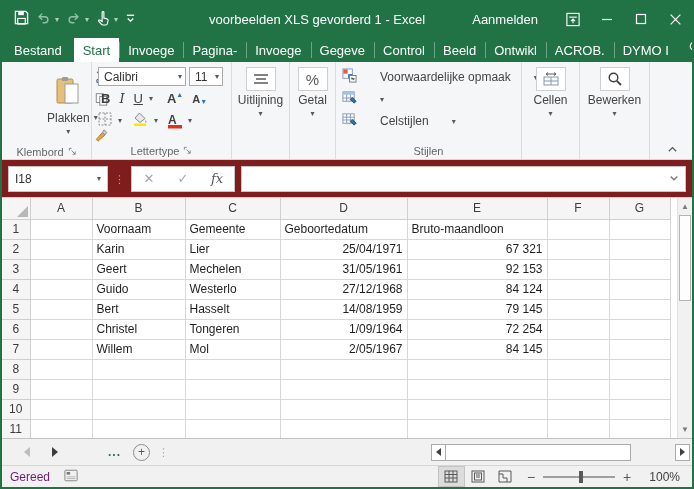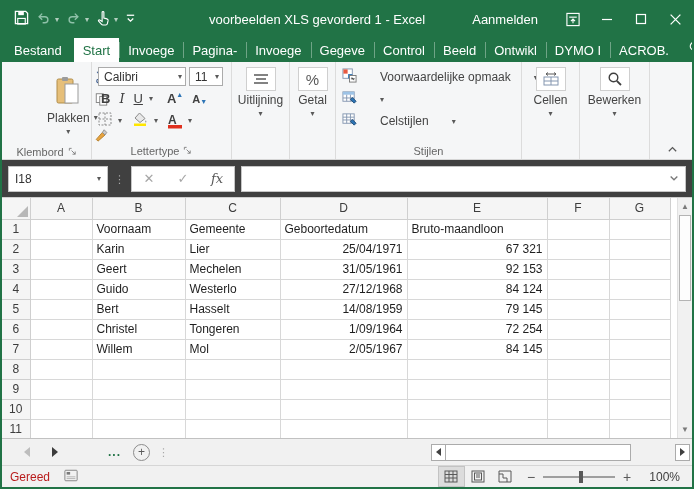--- a/index.html
+++ b/index.html
@@ -43,21 +43,21 @@
   .fbtn { font-size:13px; color:#404040; padding:0 3px; }
   .dd8 { font-size:8px; color:#595959; }
   .growA { font-weight:bold; } .shrinkA { font-size:11px; font-weight:bold; }
   .tri-up { color:#2e75b6; font-size:7px; vertical-align:top; } .tri-dn { color:#2e75b6; font-size:7px; vertical-align:bottom; }
   .stylerow { display:flex; align-items:center; gap:23px; padding:3px 0 1px 6px; font-size:12px; color:#444; white-space:nowrap; }
   .boxicon { width:30px; height:24px; border:1px solid #cfcfcf; background:#fff; display:flex; align-items:center; justify-content:center; }
   .collapse { position:absolute; right:14px; bottom:4px; color:#595959; font-size:10px; }
   .launcher { color:#7a7a7a; }
 
   
-  .formulabar { height:38px; background:#404040; display:flex; align-items:center; padding:0 6px; gap:6px; flex:0 0 auto; border-bottom:1px solid #cfcfcf; }
+  .formulabar { height:38px; background:#7f1d1d; display:flex; align-items:center; padding:0 6px; gap:6px; flex:0 0 auto; border-bottom:1px solid #cfcfcf; }
   .namebox { width:100px; height:26px; background:#fff; border:1px solid #c6c6c6; display:flex; align-items:center; padding:0 6px; color:#333; }
   .namebox .dd { margin-left:auto; font-size:8px; color:#595959; }
   .vdots { color:#a9a9a9; font-size:11px; letter-spacing:0; line-height:4px; }
   .fxbox { height:26px; background:#fff; border:1px solid #c6c6c6; display:flex; align-items:center; }
   .fxbox span { width:34px; text-align:center; color:#a6a6a6; font-size:13px; }
   .fxbox .fx { color:#595959; font-family:"DejaVu Serif", serif; font-style:italic; font-size:13px; }
   .formulafield { flex:1; height:26px; background:#fff; border:1px solid #c6c6c6; display:flex; align-items:center; padding:0 6px; }
   .formulafield .exp { margin-left:auto; color:#8a8a8a; font-size:9px; }
 
   
@@ -91,21 +91,21 @@
   .hdots { align-self:center; margin:0 8px; color:#a9a9a9; font-size:11px; line-height:4px; }
   .hscroll { margin-left:auto; display:flex; align-items:center; padding-right:2px; }
   .hbox { width:15px; height:17px; background:#fff; border:1px solid #ababab; display:flex; align-items:center; justify-content:center; }
   .hbox .tri-l { width:0;height:0;border-top:4px solid transparent;border-bottom:4px solid transparent;border-right:5px solid #404040; }
   .hbox .tri-r { width:0;height:0;border-top:4px solid transparent;border-bottom:4px solid transparent;border-left:5px solid #404040; }
   .hthumb { width:185px; height:17px; background:#fff; border:1px solid #ababab; border-left:none; }
   .htrack { width:44px; height:17px; }
 
   
   .statusbar { height:22px; background:#f1f1f1; border-top:1px solid #d6d6d6; display:flex; align-items:center; flex:0 0 auto; }
-  .status-left { display:flex; align-items:center; gap:14px; padding-left:8px; color:#b91c1c; }
+  .status-left { display:flex; align-items:center; gap:14px; padding-left:8px; color:#701a75; }
   .status-right { margin-left:auto; display:flex; align-items:center; }
   .viewbtn { width:27px; height:21px; display:flex; align-items:center; justify-content:center; }
   .viewbtn.sel { background:#dcdcdc; border:1px solid #c3c3c3; }
   .zminus, .zplus { color:#595959; font-size:14px; padding:0 8px; }
   .ztrack { width:72px; height:2px; background:#9f9f9f; position:relative; }
   .zthumb { position:absolute; left:50%; top:-5px; width:4px; height:12px; background:#595959; }
   .zlevel { color:#404040; padding:0 12px 0 10px; }
 </style>
 </head>
 <body>
@@ -178,22 +178,22 @@
     <div class="rtab file">Bestand</div>
     <div id="rtabs" style="display:flex;align-items:stretch;">
         <div class="rtab active">Start</div>
         <div class="rtab sep">Invoege</div>
         <div class="rtab sep">Pagina-</div>
         <div class="rtab sep">Invoege</div>
         <div class="rtab sep">Gegeve</div>
         <div class="rtab sep">Control</div>
         <div class="rtab sep">Beeld</div>
         <div class="rtab sep">Ontwikl</div>
+        <div class="rtab sep">ACROB.</div>
         <div class="rtab sep">DYMO I</div>
-        <div class="rtab sep">ACROB.</div>
       </div>
     <div class="helptab">
       <span>
         <svg width="12" height="15" viewBox="0 0 12 16">
             <circle cx="6" cy="5.5" r="4" fill="none" stroke="#fff" stroke-width="1.2"></circle>
             <path d="M4.5 11h3M4.8 13h2.4" stroke="#fff" stroke-width="1.2"></path>
           </svg>
       </span>
 
     </div>

